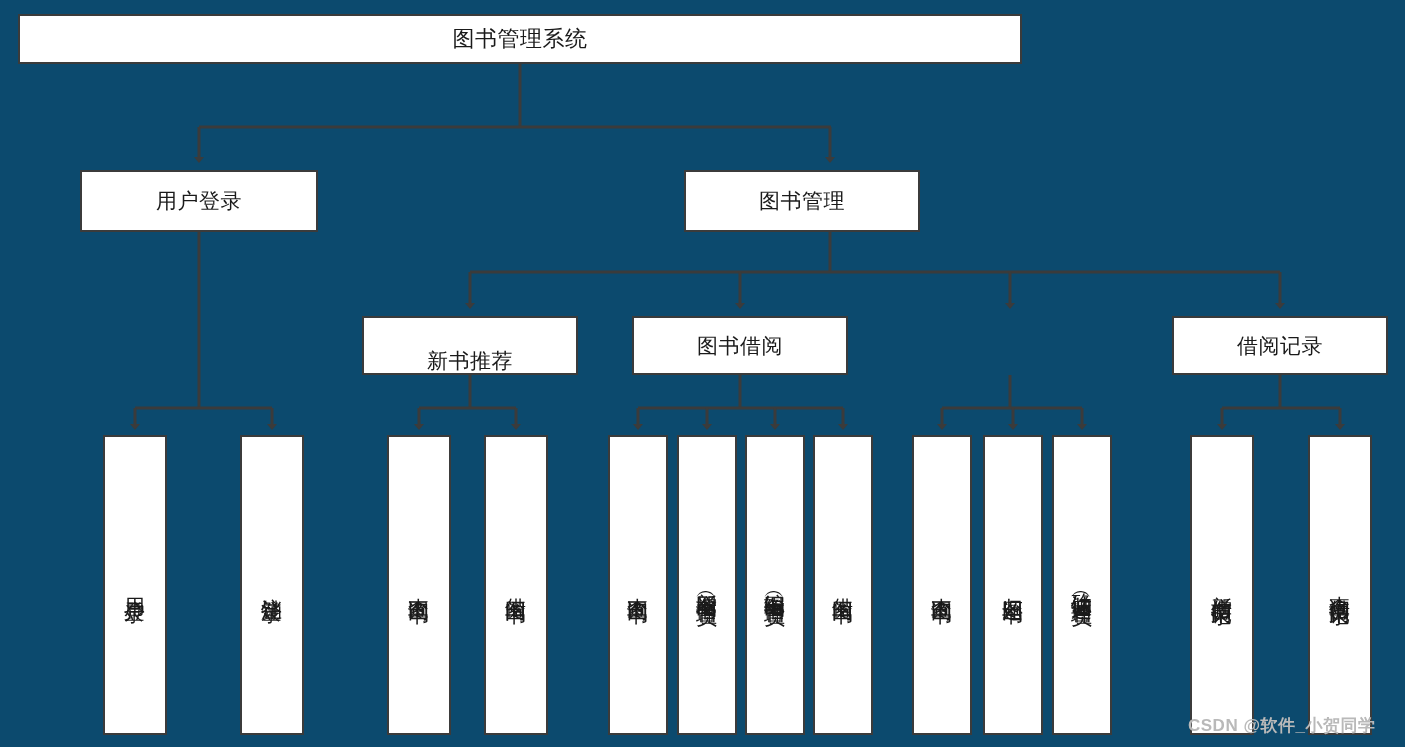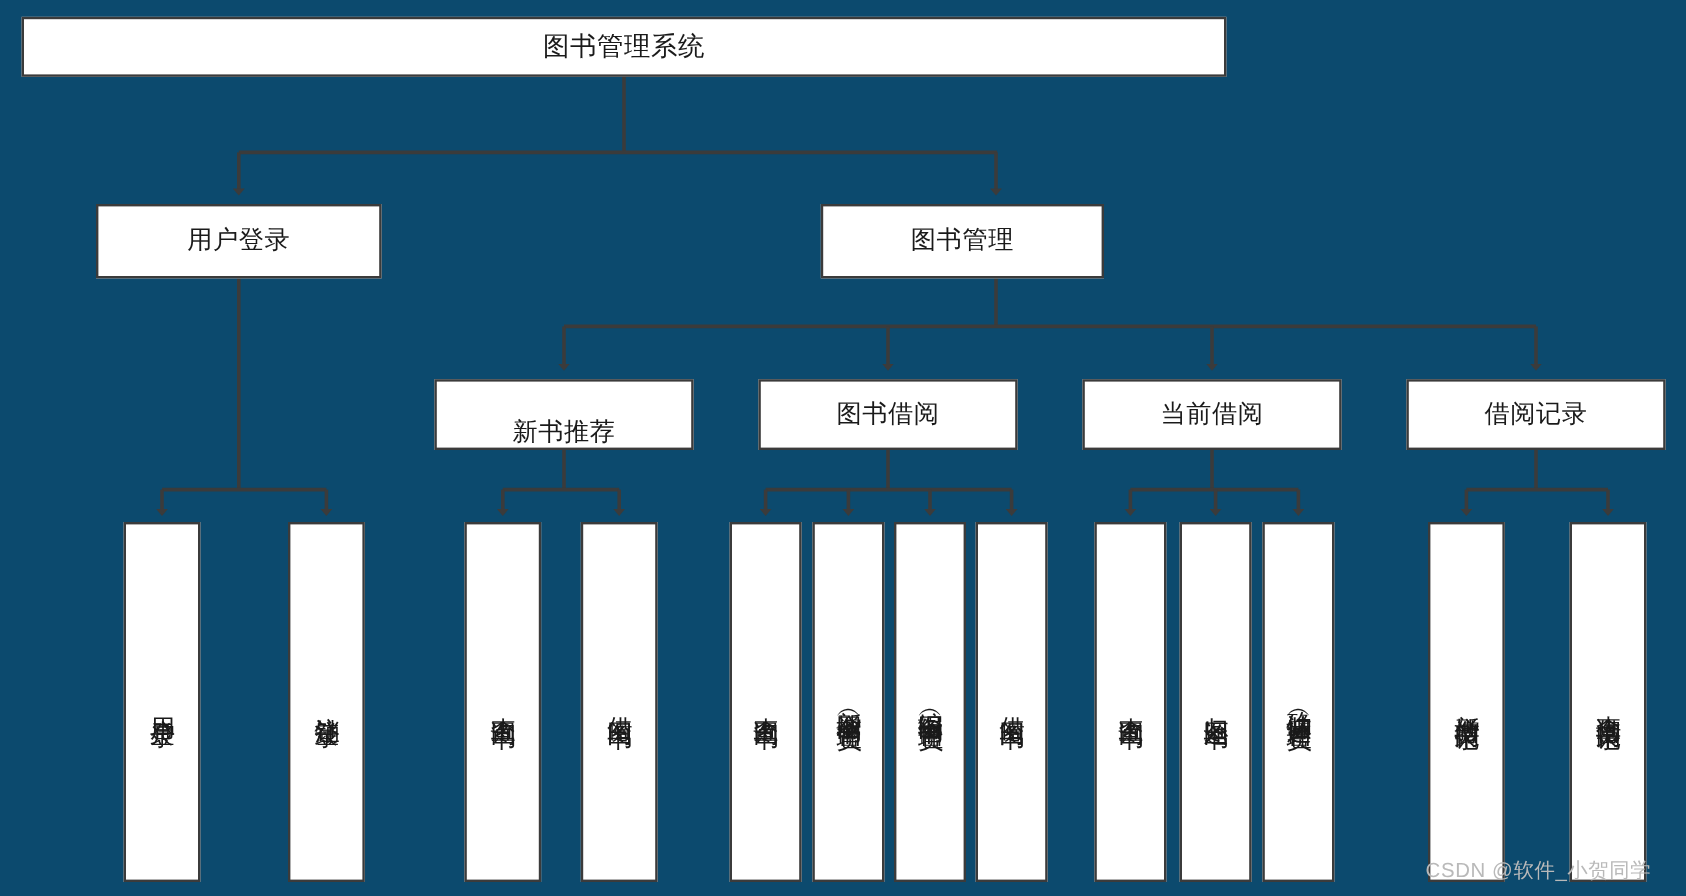--- a/index.html
+++ b/index.html
@@ -61,20 +61,21 @@
     font-size: 22px;
   }
   #watermark {
     position: absolute;
     left: 1188px;
     top: 714px;
     font-size: 17px;
     color: #b9b9b9;
     white-space: nowrap;
     letter-spacing: 0.5px;
+    font-weight: bold;
   }
 </style>
 </head>
 <body>
 
 <div id="canvas">
 
   <svg id="connectors" viewBox="0 0 1405 747" xmlns="http://www.w3.org/2000/svg">
     <defs>
       <marker id="arrow" markerWidth="10" markerHeight="10" refX="3" refY="5" orient="auto" markerUnits="userSpaceOnUse">
@@ -135,23 +136,20 @@
   <div class="node horizontal" style="left: 684px; top: 170px; width: 236px; height: 62px;">
     <span class="label">图书管理</span>
   </div>
 
   <div class="node horizontal" style="left: 362px; top: 316px; width: 216px; height: 59px; align-items: flex-end;">
     <span class="label">新书推荐</span>
   </div>
   <div class="node horizontal" style="left: 632px; top: 316px; width: 216px; height: 59px;">
     <span class="label">图书借阅</span>
   </div>
-  <div class="node horizontal" style="left: 902px; top: 316px; width: 216px; height: 59px;">
-    <span class="label">当前借阅</span>
-  </div>
   <div class="node horizontal" style="left: 1172px; top: 316px; width: 216px; height: 59px; justify-content: center;">
     <span class="label">借阅记录</span>
   </div>
 
   <div class="node vertical" style="left: 103px; top: 435px; width: 64px; height: 300px;">
     <span class="label">用户登录</span>
   </div>
   <div class="node vertical" style="left: 240px; top: 435px; width: 64px; height: 300px;">
     <span class="label">注销登录</span>
   </div>

